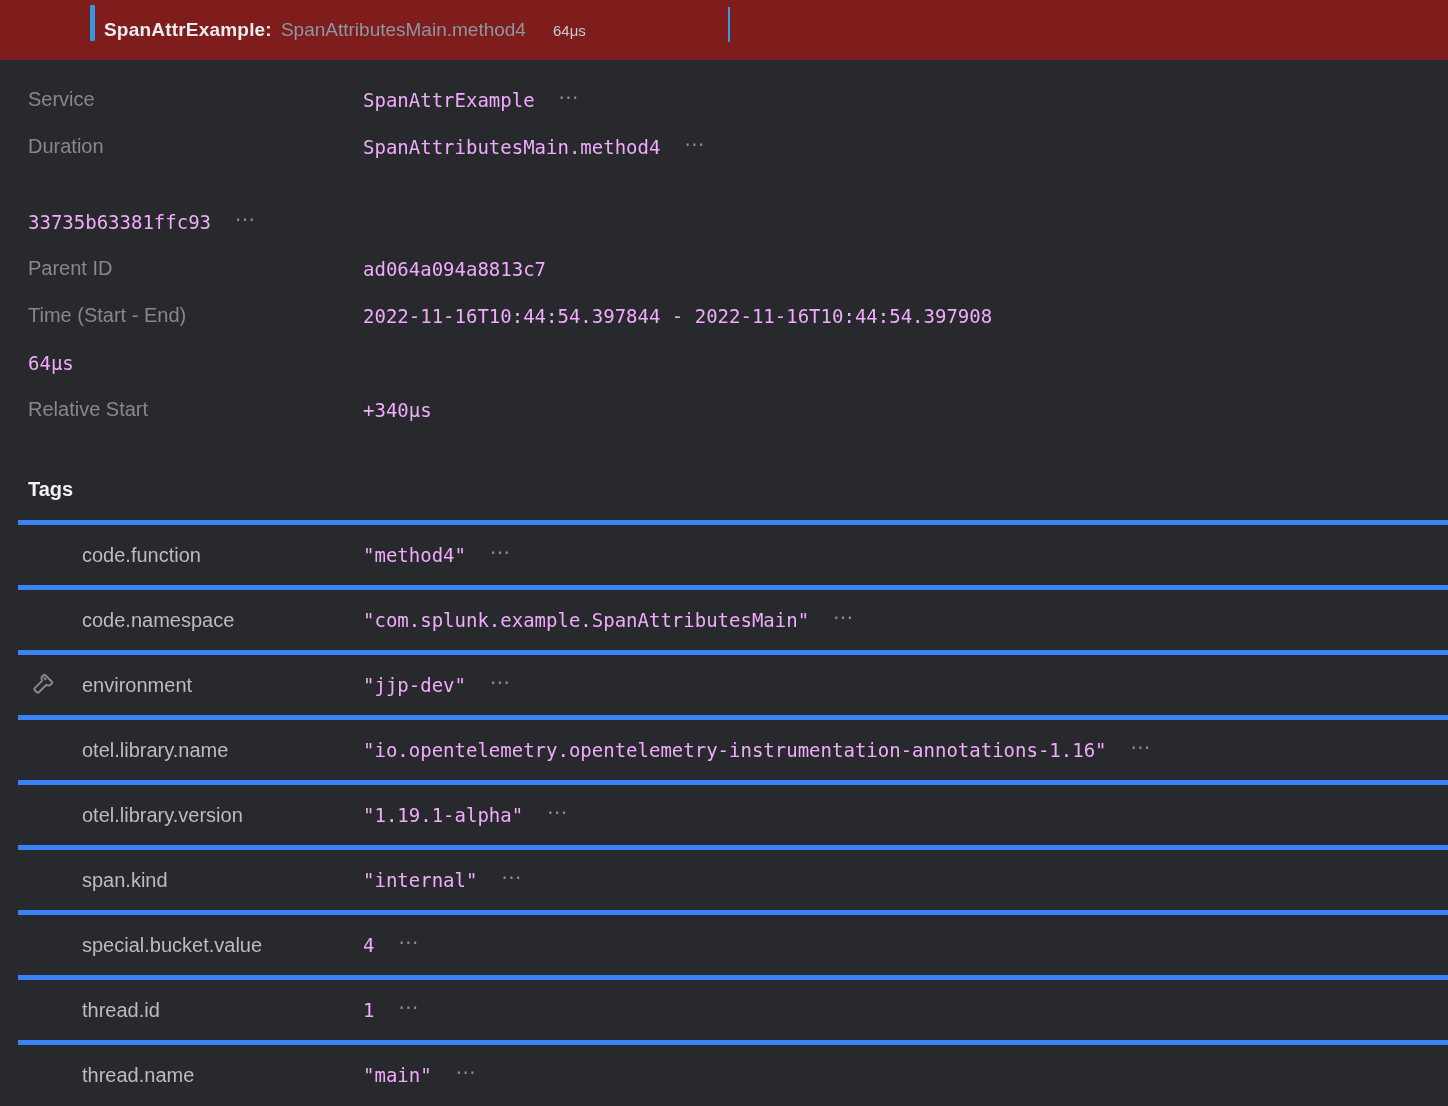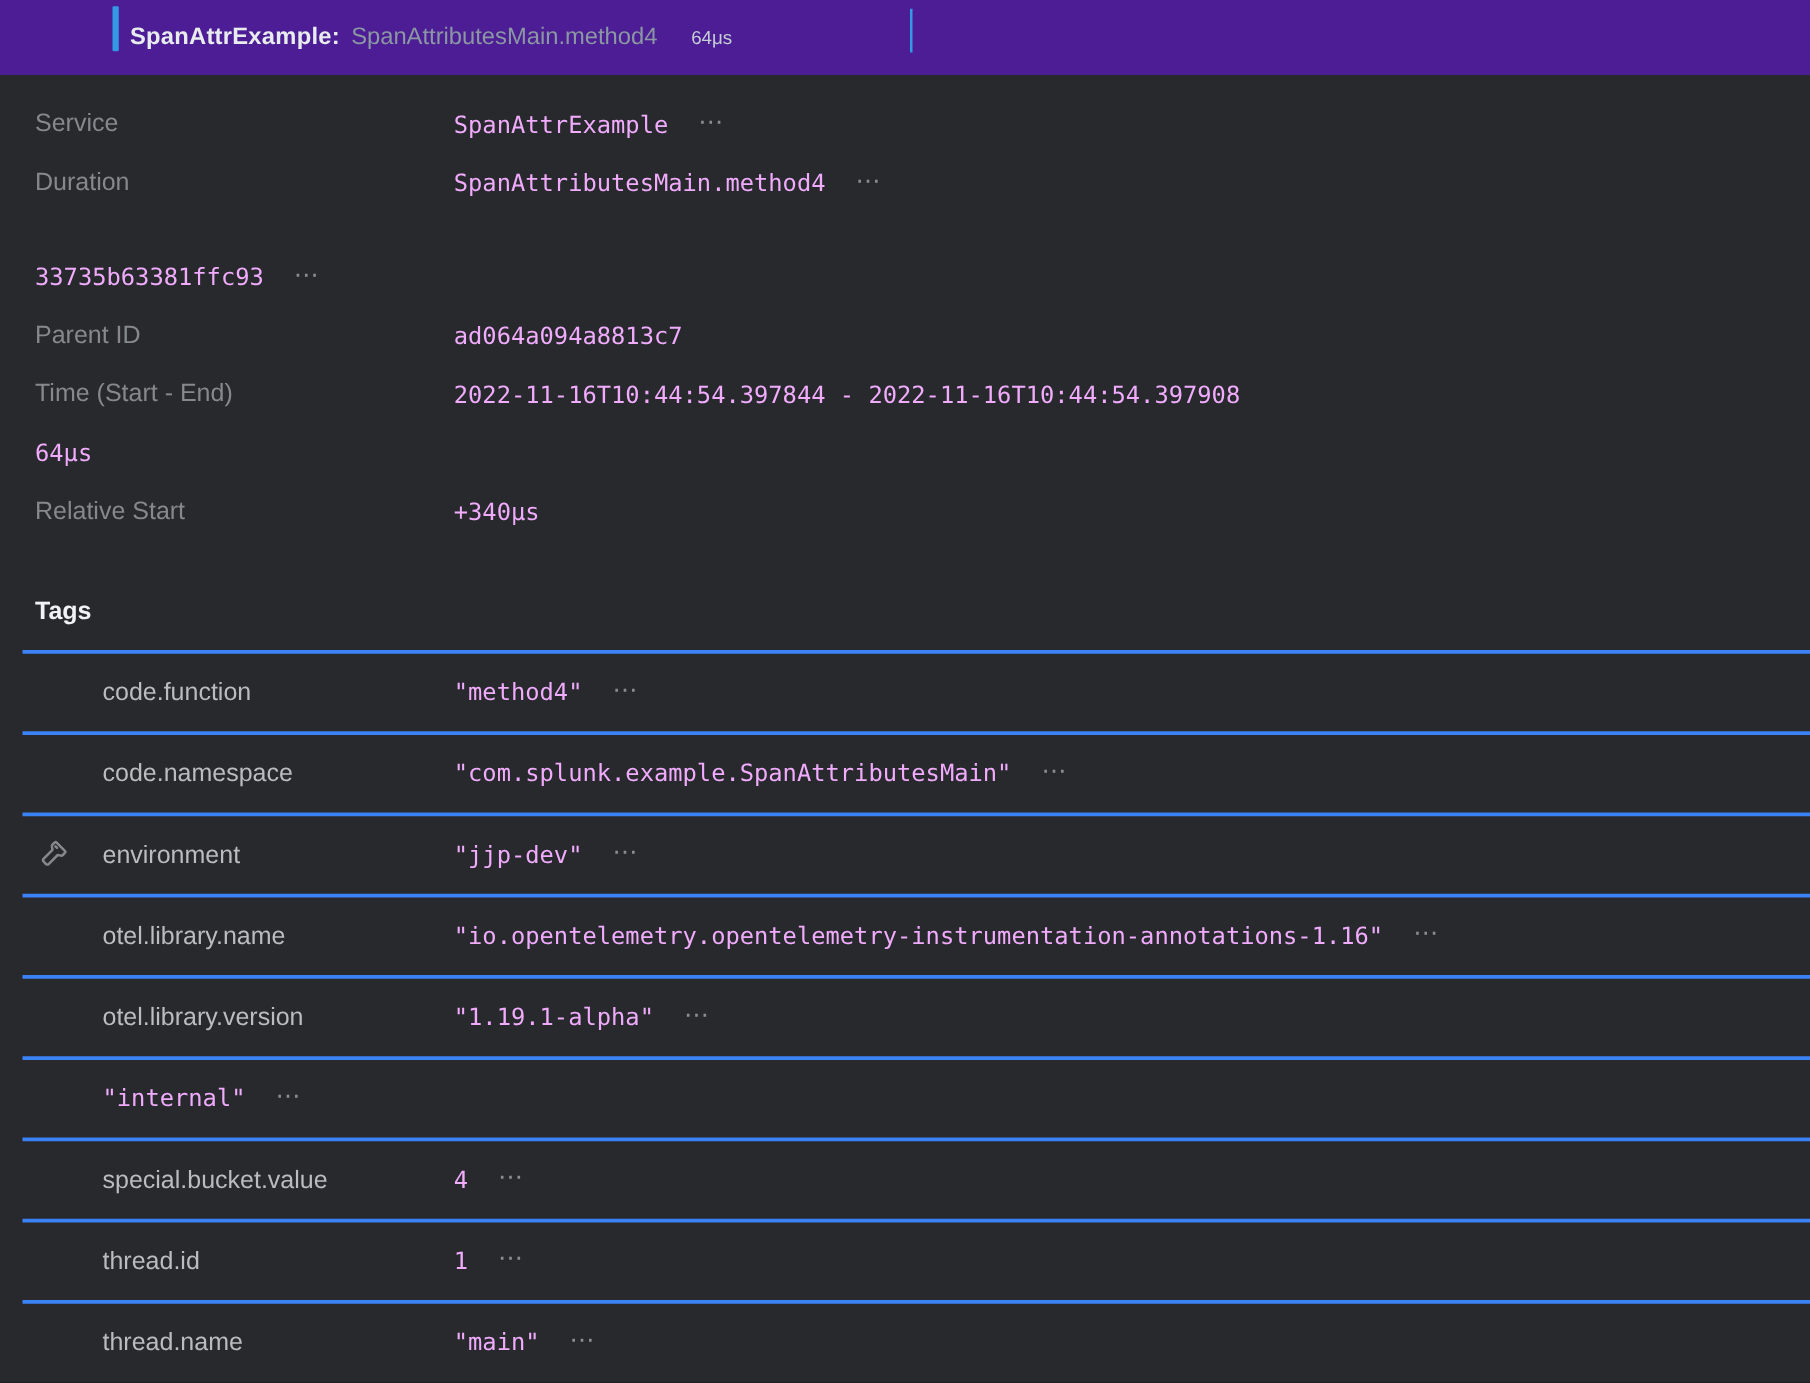--- a/index.html
+++ b/index.html
@@ -10,21 +10,21 @@
     height: 1106px;
     background: #28292d;
     overflow: hidden;
     position: relative;
     font-family: "Liberation Sans", sans-serif;
   }
 
   
   .span-header {
     height: 60px;
-    background: #4c1d95;
+    background: #7f1d1d;
     position: relative;
     display: flex;
     align-items: center;
     padding-left: 104px;
   }
   .accent-bar { position: absolute; background: #3399e5; }
   .accent-bar.left  { left: 90px;  top: 5px; width: 5px; height: 36px; border-radius: 1px; }
   .accent-bar.right { left: 728px; top: 7px; width: 2px; height: 35px; }
   .title-service   { font-size: 19px; font-weight: 700; color: #e9ecee; letter-spacing: .2px; }
   .title-operation { font-size: 19px; color: #8b97a2; margin-left: 9px; }
@@ -69,21 +69,21 @@
   .tags-heading {
     margin: 43px 0 18px 28px;
     font-size: 20px;
     font-weight: 700;
     color: #f0f2f4;
     line-height: 26px;
   }
   .tag-rows { }
   .tag-row {
     margin-left: 18px;
-    border-top: 3px solid #3b82f6;
+    border-top: 5px solid #3b82f6;
     height: 65px;
     display: flex;
     align-items: center;
     padding-left: 10px;
   }
   .tag-icon-cell {
     width: 54px;
     flex: 0 0 54px;
     display: flex;
     align-items: center;
@@ -192,20 +192,21 @@
 
     <div class="tag-row">
       <div class="tag-icon-cell"></div>
       <div class="tag-key">otel.library.version</div>
       <div class="mono-value">"1.19.1-alpha"</div>
       <button class="more-btn">⋯</button>
     </div>
 
     <div class="tag-row">
       <div class="tag-icon-cell"></div>
+      <div class="tag-key">span.kind</div>
       <div class="mono-value">"internal"</div>
       <button class="more-btn">⋯</button>
     </div>
 
     <div class="tag-row">
       <div class="tag-icon-cell"></div>
       <div class="tag-key">special.bucket.value</div>
       <div class="mono-value">4</div>
       <button class="more-btn">⋯</button>
     </div>

